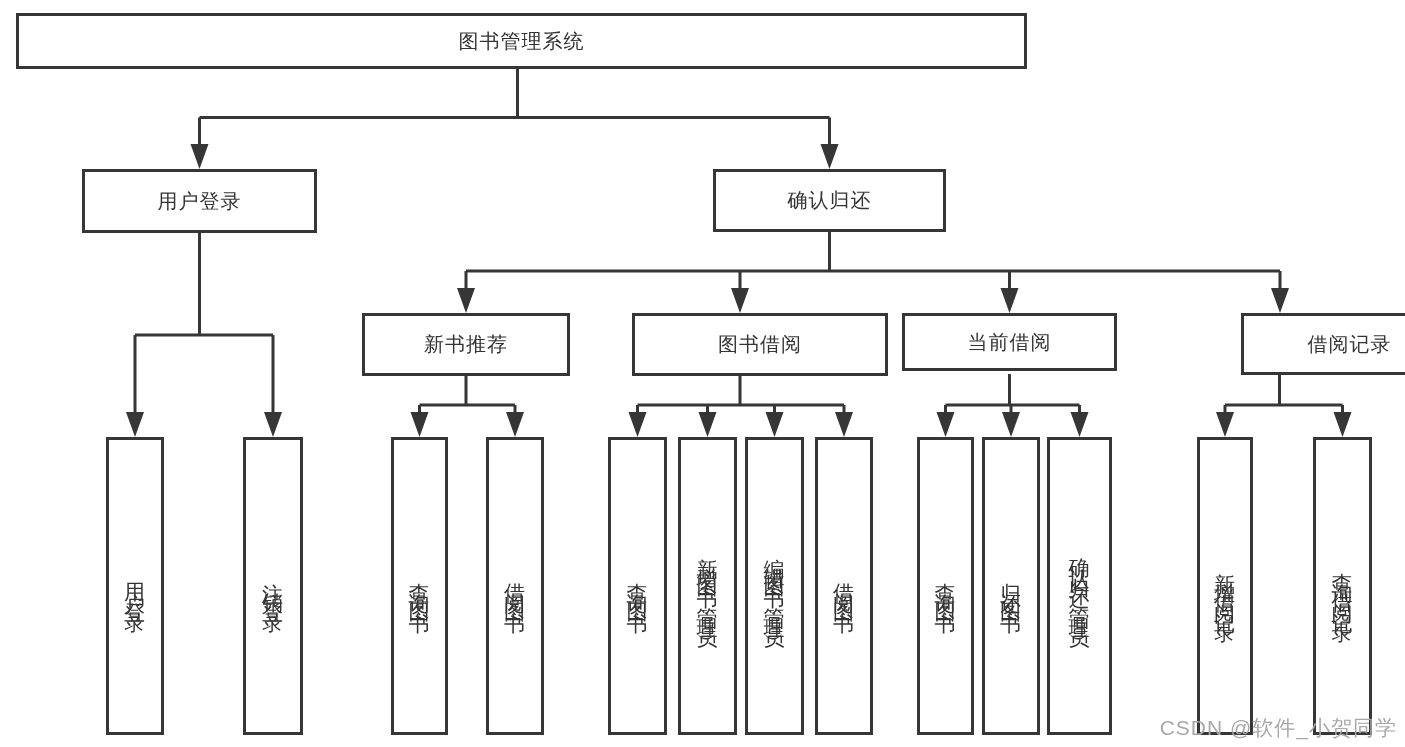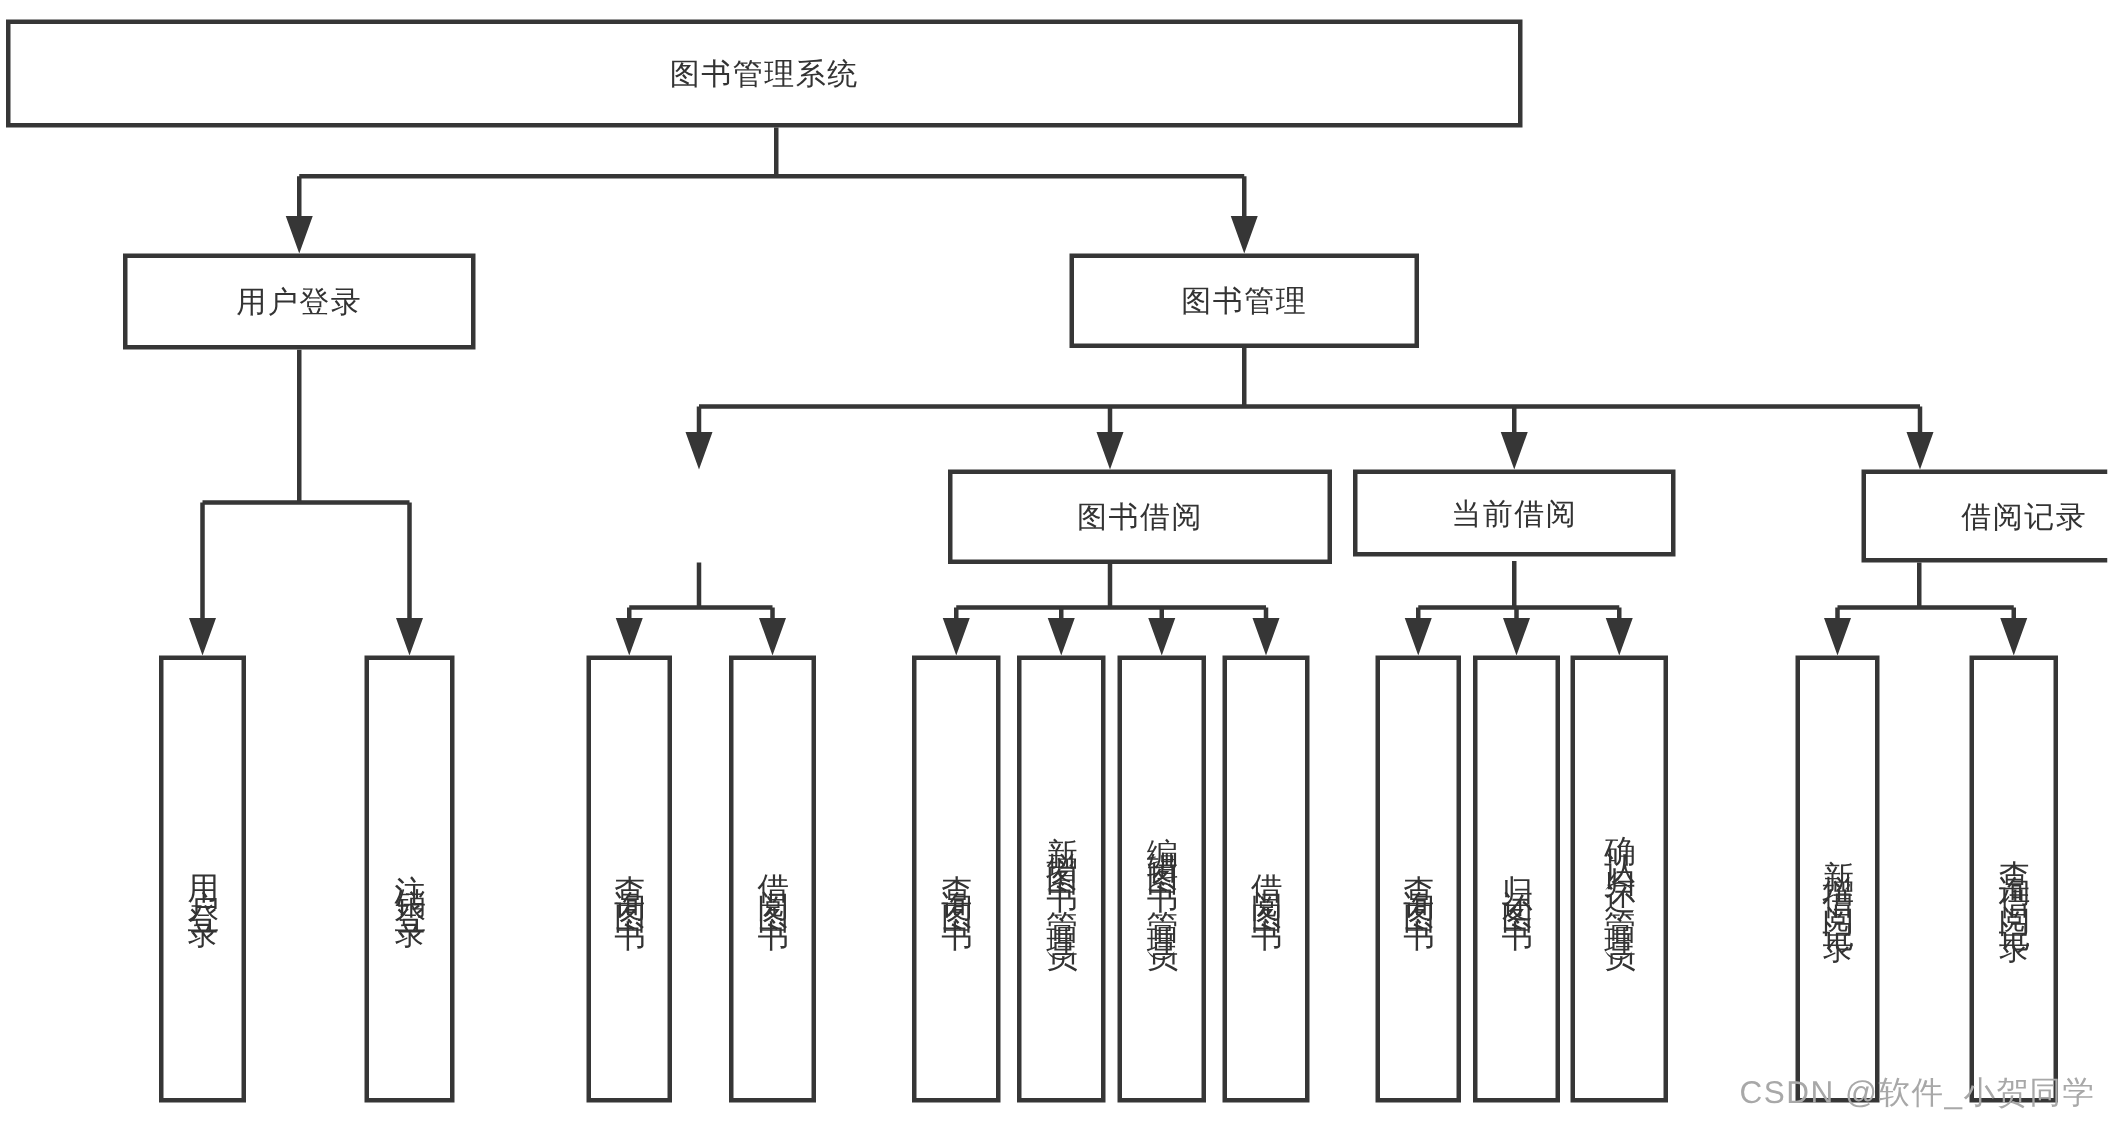--- a/index.html
+++ b/index.html
@@ -94,25 +94,26 @@
              M698.5 412 L716.5 412 L707.5 437 Z
              M765.5 412 L783.5 412 L774.5 437 Z
              M835 412 L853 412 L844 437 Z
              M936.5 412 L954.5 412 L945.5 437 Z
              M1002 412 L1020 412 L1011 437 Z
              M1070.5 412 L1088.5 412 L1079.5 437 Z
              M1216 412 L1234 412 L1225 437 Z
              M1333.5 412 L1351.5 412 L1342.5 437 Z"></path>
   </svg>
 
-  <div class="node h" style="left:4px;top:13px;width:1011px;height:72px">图书管理系统</div>
+  <div class="node h" style="left:16px;top:13px;width:1011px;height:56px">图书管理系统</div>
 
   <div class="node h" style="left:82px;top:169px;width:235px;height:64px">用户登录</div>
-  <div class="node h" style="left:713px;top:169px;width:233px;height:63px">图书管理</div>
+  <div class="node h" style="left:713px;top:169px;width:233px;height:63px">确认归还</div>
 
+  <div class="node h" style="left:362px;top:313px;width:208px;height:63px">新书推荐</div>
   <div class="node h" style="left:632px;top:313px;width:256px;height:63px">图书借阅</div>
   <div class="node h" style="left:902px;top:313px;width:215px;height:58px">当前借阅</div>
   <div class="node h" style="left:1241px;top:313px;width:217px;height:62px">借阅记录</div>
 
   <div class="node v" style="left:106px;top:437px;width:58px;height:298px">
     <span>用户登录</span>
   </div>
   <div class="node v" style="left:243px;top:437px;width:60px;height:298px">
     <span>注销登录</span>
   </div>

